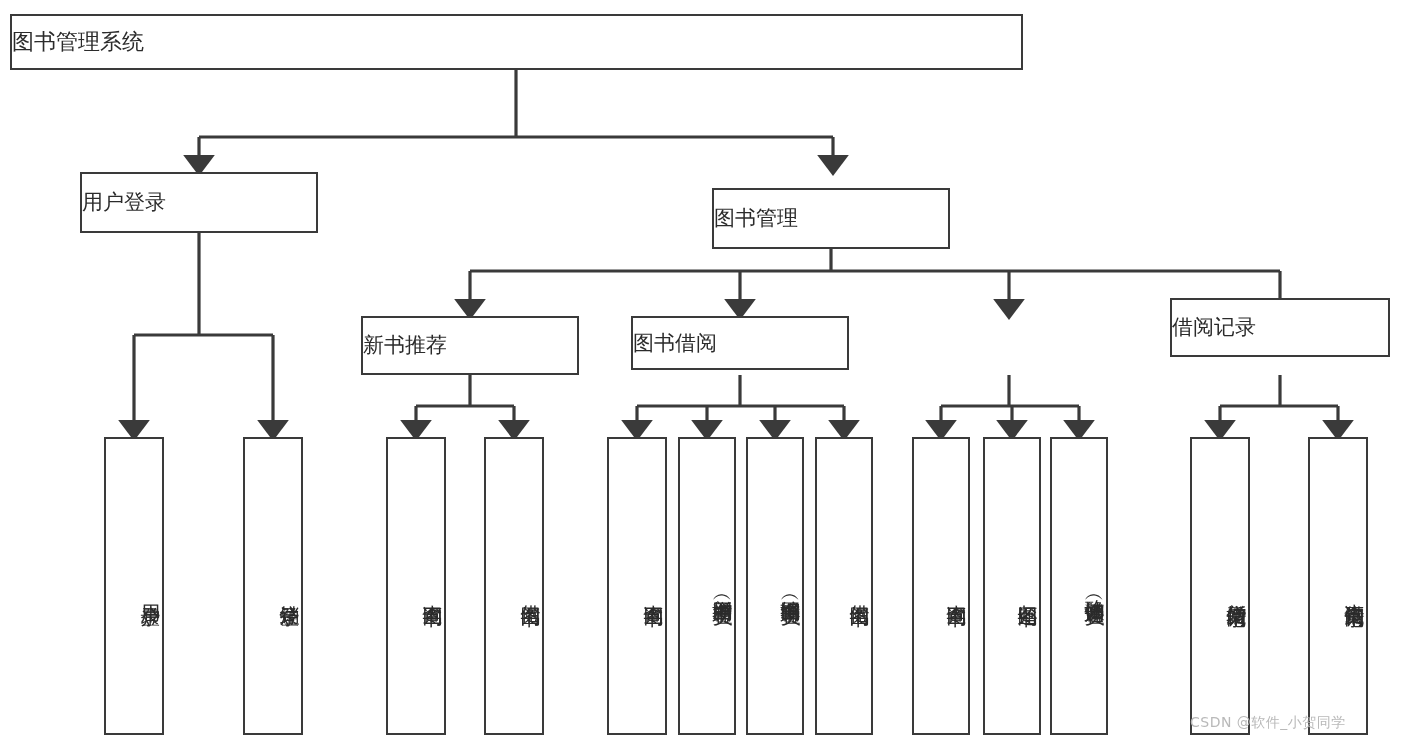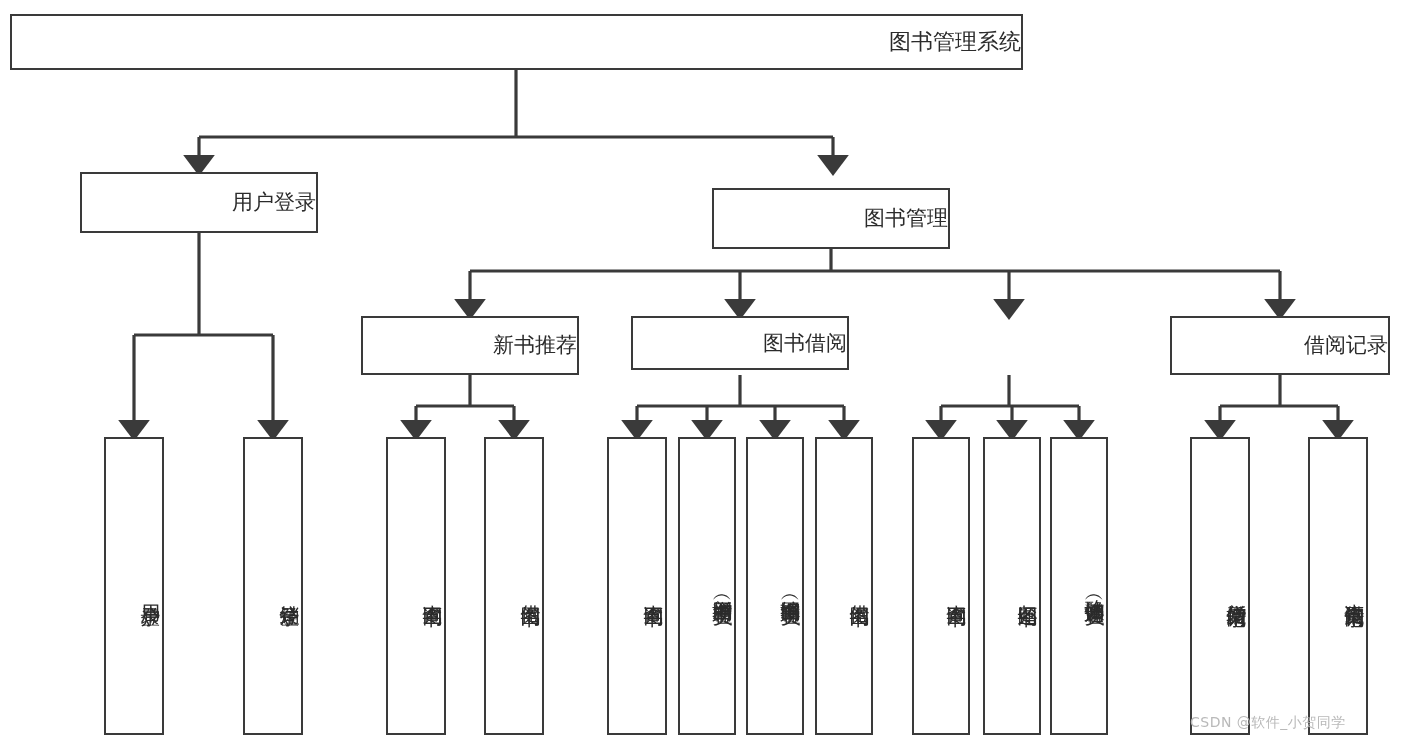--- a/index.html
+++ b/index.html
@@ -25,21 +25,21 @@
     height: 747px;
     pointer-events: none;
   }
   .node {
     position: absolute;
     box-sizing: border-box;
     border: 2px solid #3a3a3a;
     background: #ffffff;
     display: flex;
     align-items: center;
-    justify-content: flex-end;
+    justify-content: flex-start;
     color: #2b2b2b;
     line-height: 1.15;
   }
   .node.h {
     font-size: 21px;
   }
   .node.h-root {
     font-size: 22px;
   }
   .node.v {
@@ -135,21 +135,21 @@
 
   <div class="node h" style="left:361px; top:316px; width:218px; height:59px;">
     <span>新书推荐</span>
   </div>
 
   <div class="node h" style="left:631px; top:316px; width:218px; height:54px;">
     <span>图书借阅</span>
   </div>
 
 
-  <div class="node h" style="left:1170px; top:316px; width:220px; height:59px;">
+  <div class="node h" style="left:1170px; top:298px; width:220px; height:59px;">
     <span>借阅记录</span>
   </div>
 
   <div class="node v" style="left:104px; top:437px; width:60px; height:298px;">
     <span class="vtext">用户登录</span>
   </div>
 
   <div class="node v" style="left:243px; top:437px; width:60px; height:298px;">
     <span class="vtext">注销登录</span>
   </div>

